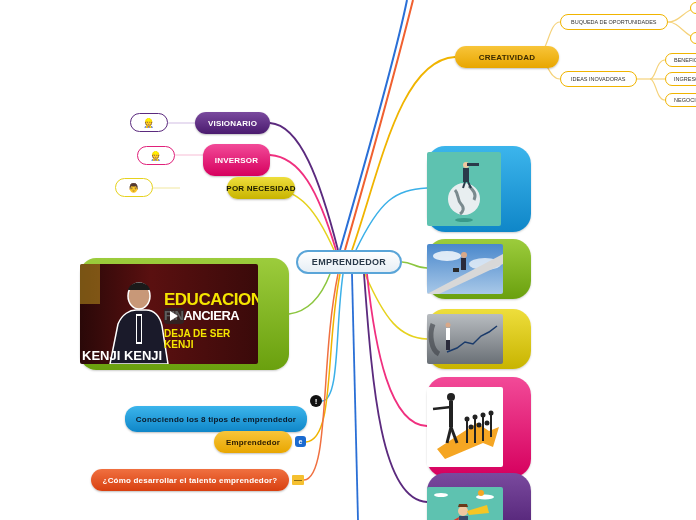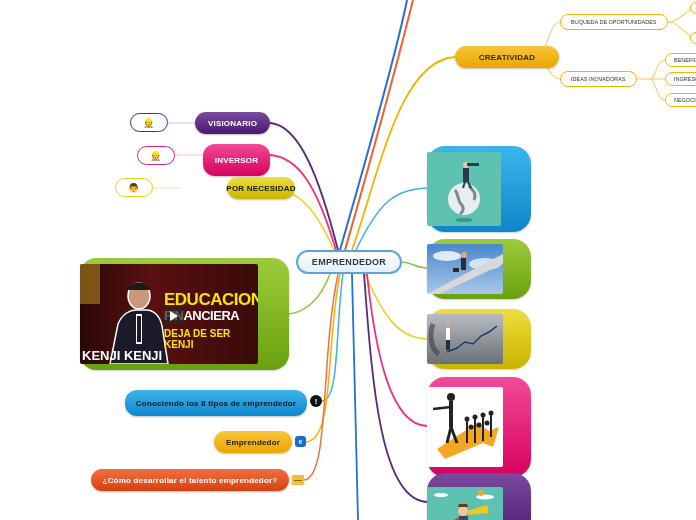--- a/index.html
+++ b/index.html
@@ -170,21 +170,21 @@
     <div style="position:absolute;left:84px;top:26px;font-size:17px;font-weight:bold;color:#f5e600;letter-spacing:-0.5px;font-family:'Liberation Sans',sans-serif;">EDUCACION</div>
     <div style="position:absolute;left:84px;top:44px;font-size:13px;font-weight:bold;color:#ffffff;letter-spacing:-0.5px;font-family:'Liberation Sans',sans-serif;">FINANCIERA</div>
     <div style="position:absolute;left:84px;top:64px;font-size:10px;font-weight:bold;color:#f5e600;font-family:'Liberation Sans',sans-serif;">DEJA DE SER KENJI</div>
     <div style="position:absolute;left:2px;top:84px;font-size:13px;font-weight:bold;color:#ffffff;font-family:'Liberation Sans',sans-serif;">KENJI KENJI</div>
     <div style="position:absolute;left:84px;top:44px;width:20px;height:16px;background:rgba(40,40,40,0.75);border-radius:3px;display:flex;align-items:center;justify-content:center;">
       <span style="width:0;height:0;border-left:8px solid #ffffff;border-top:5px solid transparent;border-bottom:5px solid transparent;"></span>
     </div>
   </div>
 </div>
 
-<div class="node pill" style="left:125px;top:390px;width:182px;height:26px;background:linear-gradient(#3cb5ec,#0f86c8);color:#0a1a2a;">Conociendo los 8 tipos de emprendedor</div>
+<div class="node pill" style="left:125px;top:406px;width:182px;height:26px;background:linear-gradient(#3cb5ec,#0f86c8);color:#0a1a2a;">Conociendo los 8 tipos de emprendedor</div>
 <div class="badge" style="left:310px;top:395px;width:12px;height:12px;border-radius:50%;background:#111;color:#fff;font-size:8px;">!</div>
 
 <div class="node pill" style="left:214px;top:431px;width:78px;height:22px;background:linear-gradient(#f8c53a,#e8a600);color:#2a1a00;">Emprendedor</div>
 <div class="badge" style="left:295px;top:436px;width:11px;height:11px;border-radius:3px;background:#1a6ad0;color:#fff;font-size:7px;">e</div>
 
 <div class="node pill" style="left:91px;top:469px;width:198px;height:22px;background:linear-gradient(#f07040,#d84010);color:#ffffff;font-weight:bold;">¿Cómo desarrollar el talento emprendedor?</div>
 <div class="badge" style="left:292px;top:475px;width:12px;height:10px;background:#f5c030;border-radius:1px;">
   <span style="display:block;width:8px;height:1px;background:#8a6a10;"></span>
 </div>
 

